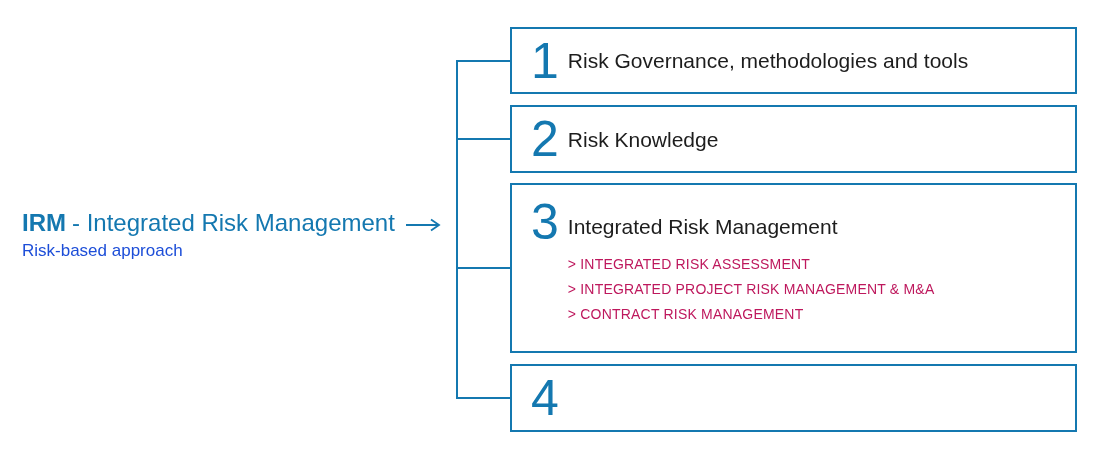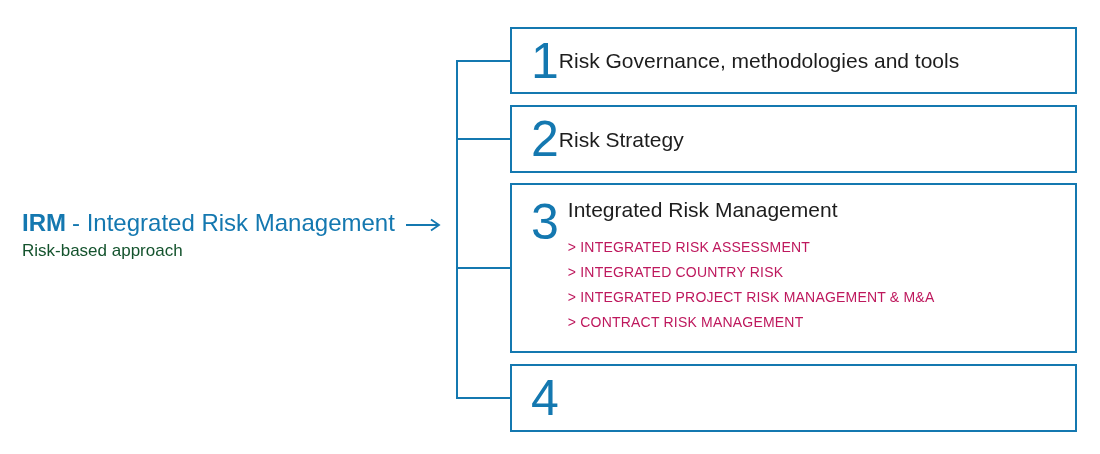--- a/index.html
+++ b/index.html
@@ -14,21 +14,21 @@
     background:#ffffff;
     overflow:hidden;
   }
 
   
   .left-label { position:absolute; left:22px; top:208px; width:440px; }
   .heading { font-size:24px; line-height:30px; color:var(--accent); white-space:nowrap; }
   .heading .acronym { font-weight:bold; }
   .heading .rest { margin-left:6px; font-weight:normal; }
   .arrow-icon { margin-left:10px; vertical-align:-2px; }
-  .subtitle { margin-top:2px; font-size:17px; line-height:22px; color:#14532d; }
+  .subtitle { margin-top:2px; font-size:17px; line-height:22px; color:#1d4ed8; }
 
   
   .vline {
     position:absolute; left:456px; top:60px;
     width:2px; height:339px; background:var(--accent);
   }
   .hline { position:absolute; left:456px; width:54px; height:2px; background:var(--accent); }
   .hline.b1 { top:60px; }
   .hline.b2 { top:138px; }
   .hline.b3 { top:267px; }
@@ -48,25 +48,26 @@
   .box4 { top:364px; height:68px; }
 
   .num {
     flex:none;
     font-size:50px; line-height:1;
     font-weight:300;
     color:var(--accent);
   }
   .box3 .num { margin-top:2px; }
   .box-title {
+    margin-left:9px;
     font-size:21px; line-height:25px;
     color:var(--ink);
   }
   .box3-content { margin-left:9px; }
-  .box3-content .box-title { margin-left:0; margin-top:2px; }
+  .box3-content .box-title { margin-left:0; margin-top:19px; }
   .sub-items { list-style:none; margin-top:13px; }
   .sub-items li {
     font-size:14px; line-height:25px;
     letter-spacing:0.2px;
     color:#be185d;
     white-space:nowrap;
   }
 </style>
 </head>
 <body>
@@ -88,30 +89,29 @@
   <div class="hline b3"></div>
   <div class="hline b4"></div>
 
   <div class="box box1">
     <div class="num">1</div>
     <div class="box-title">Risk Governance, methodologies and tools</div>
   </div>
 
   <div class="box box2">
     <div class="num">2</div>
-    <div class="box-title">Risk Strategy</div>
+    <div class="box-title">Risk Knowledge</div>
   </div>
 
   <div class="box box3">
     <div class="num">3</div>
     <div class="box3-content">
       <div class="box-title">Integrated Risk Management</div>
       <ul class="sub-items">
         <li>&gt; INTEGRATED RISK ASSESSMENT</li>
-        <li>&gt; INTEGRATED COUNTRY RISK</li>
         <li>&gt; INTEGRATED PROJECT RISK MANAGEMENT &amp; M&amp;A</li>
         <li>&gt; CONTRACT RISK MANAGEMENT</li>
       </ul>
     </div>
   </div>
 
   <div class="box box4">
     <div class="num">4</div>
   </div>
 

